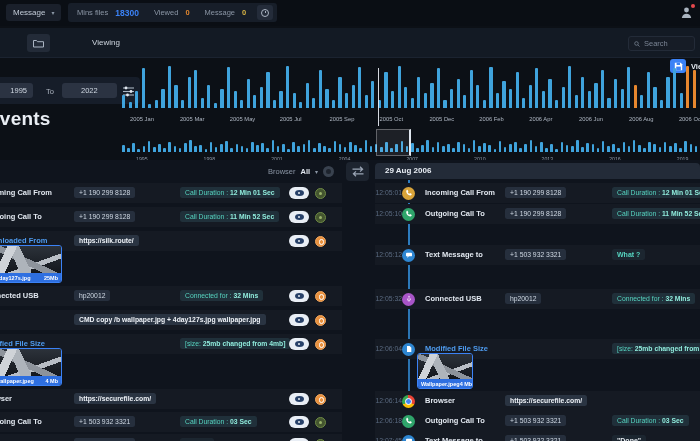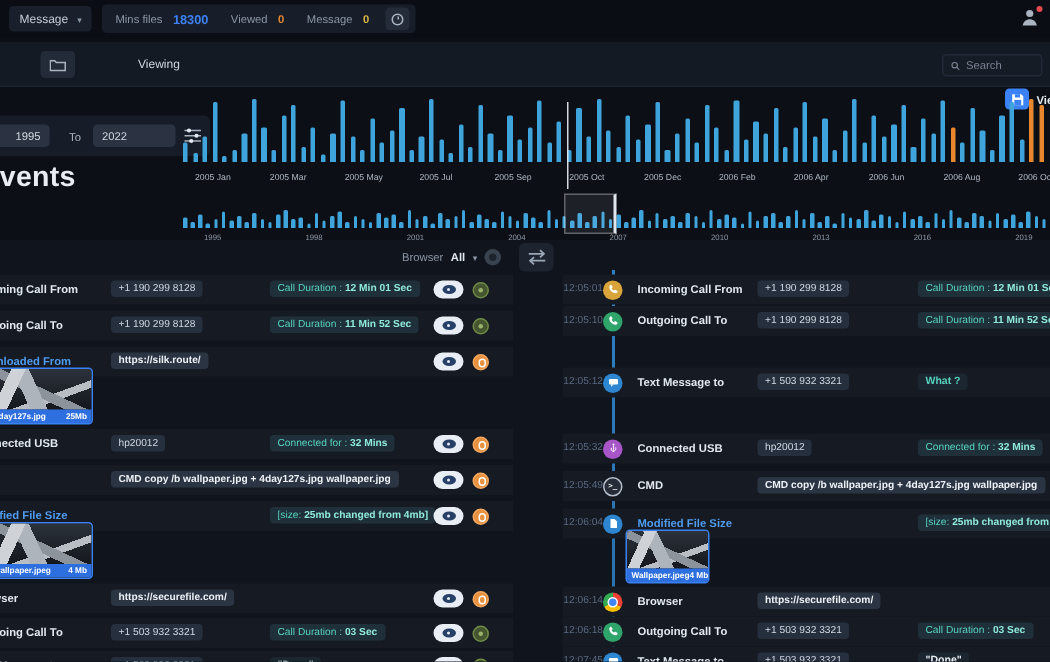--- a/index.html
+++ b/index.html
@@ -36,21 +36,21 @@
   .save-row{position:absolute;left:670px;top:59px}
   .save-btn{position:absolute;left:0;top:0;width:16px;height:14px;background:#3b82f6;border:none;border-radius:3px;
     display:flex;align-items:center;justify-content:center;cursor:pointer}
   .save-label{position:absolute;left:21px;top:3px;font-size:7.5px;font-weight:bold;color:#e6ebf2;white-space:nowrap}
 
   
   .filter-panel{position:absolute;left:-20px;top:77px;width:160px;height:27px;background:#161d29;border-radius:4px}
   .date-in{position:absolute;top:6px;height:15px;background:#2b3342;border:none;border-radius:3px;color:#d0d8e2;
     font-size:7.5px;font-family:"Liberation Sans",sans-serif;outline:none}
   .date-in.from{left:-20px;width:73px;text-align:right;padding-right:6px}
-  .date-in.to-in{left:82px;width:55px;padding-left:6px}
+  .date-in.to-in{left:82px;width:55px;padding-left:19px}
   .to-label{position:absolute;left:66px;top:10px;font-size:7.5px;color:#aeb6c2}
   .sliders{position:absolute;left:142px;top:7px;cursor:pointer}
   #page-title{position:absolute;left:-13px;top:108px;font-size:19px;font-weight:bold;color:#e9edf3;letter-spacing:.2px}
 
   
   #chart-month{position:absolute;left:122px;top:66px;width:578px;height:62px}
   #chart-month .bar{position:absolute;bottom:20px;width:3.2px;border-radius:1px 1px 0 0}
   #chart-month .tick{position:absolute;bottom:6px;font-size:5.8px;color:#aeb6c2;white-space:nowrap}
   #chart-year{position:absolute;left:122px;top:132px;width:578px;height:30px}
   #chart-year .bar{position:absolute;bottom:10px;width:2.6px;border-radius:1px 1px 0 0}
@@ -442,20 +442,21 @@
       <span class="gear"></span>
     </div>
     <button id="swap">
       <svg width="14" height="11" viewBox="0 0 14 11">
         <g stroke="#9aa5b5" stroke-width="1.2" fill="none">
           <path d="M1.5 3.2h10M9 .8l2.6 2.4L9 5.6"></path>
           <path d="M12.5 7.8h-10M5 5.4L2.4 7.8 5 10.2"></path>
         </g>
       </svg>
     </button>
+    <div id="right-header">29 Aug 2006</div>
     <div id="left-col">
         <div class="ev-row left" style="top: 23px;">
           <span class="ev-label">Incoming Call From</span>
           <span class="pill ev-value">+1 190 299 8128</span>
           <span class="pill-dur ev-extra"><span class="k">Call Duration : </span><span class="v">12 Min 01 Sec</span></span>
           <span class="eye-btn">
             <span class="eye"></span>
           </span>
           <span class="badge green"></span>
         </div>
@@ -582,28 +583,20 @@
               <circle cx="6" cy="2" r="1" fill="#fff"></circle>
               <path d="M6 3v6.5M6 9.2L3.8 7.8V6.4M6 9.2l2.2-1.8V6" stroke="#fff" stroke-width=".9" fill="none"></path>
               <rect x="3.3" y="5.4" width="1.1" height="1.1" fill="#fff"></rect>
               <circle cx="8.2" cy="5.4" r=".6" fill="#fff"></circle>
             </svg>
           </span>
           <span class="ev-label">Connected USB</span>
           <span class="pill ev-value">hp20012</span>
           <span class="pill-dur ev-extra"><span class="k">Connected for : </span><span class="v">32 Mins</span></span>
         </div>
-        <div class="ev-row right" style="top: 154px;">
-          <span class="ev-time">12:05:49</span>
-          <span class="circ cmdc">
-            <span class="cmd-glyph">&gt;_</span>
-          </span>
-          <span class="ev-label">CMD</span>
-          <span class="pill ev-value strong">CMD  copy /b wallpaper.jpg + 4day127s.jpg wallpaper.jpg</span>
-        </div>
         <div class="ev-row right" style="top: 179px;">
           <span class="ev-time">12:06:04</span>
           <span class="circ" style="background: rgb(46, 134, 209);">
             <svg width="8" height="8" viewBox="0 0 12 12">
               <path d="M3 1.5h4l2.5 2.5v6.5H3z" fill="#fff"></path>
             </svg>
           </span>
           <span class="ev-label link">Modified File Size</span>
           <span class="pill-dur ev-extra"><span class="k">[size: </span><span class="v">25mb changed from 4mb]</span></span>
           <div class="thumb">

